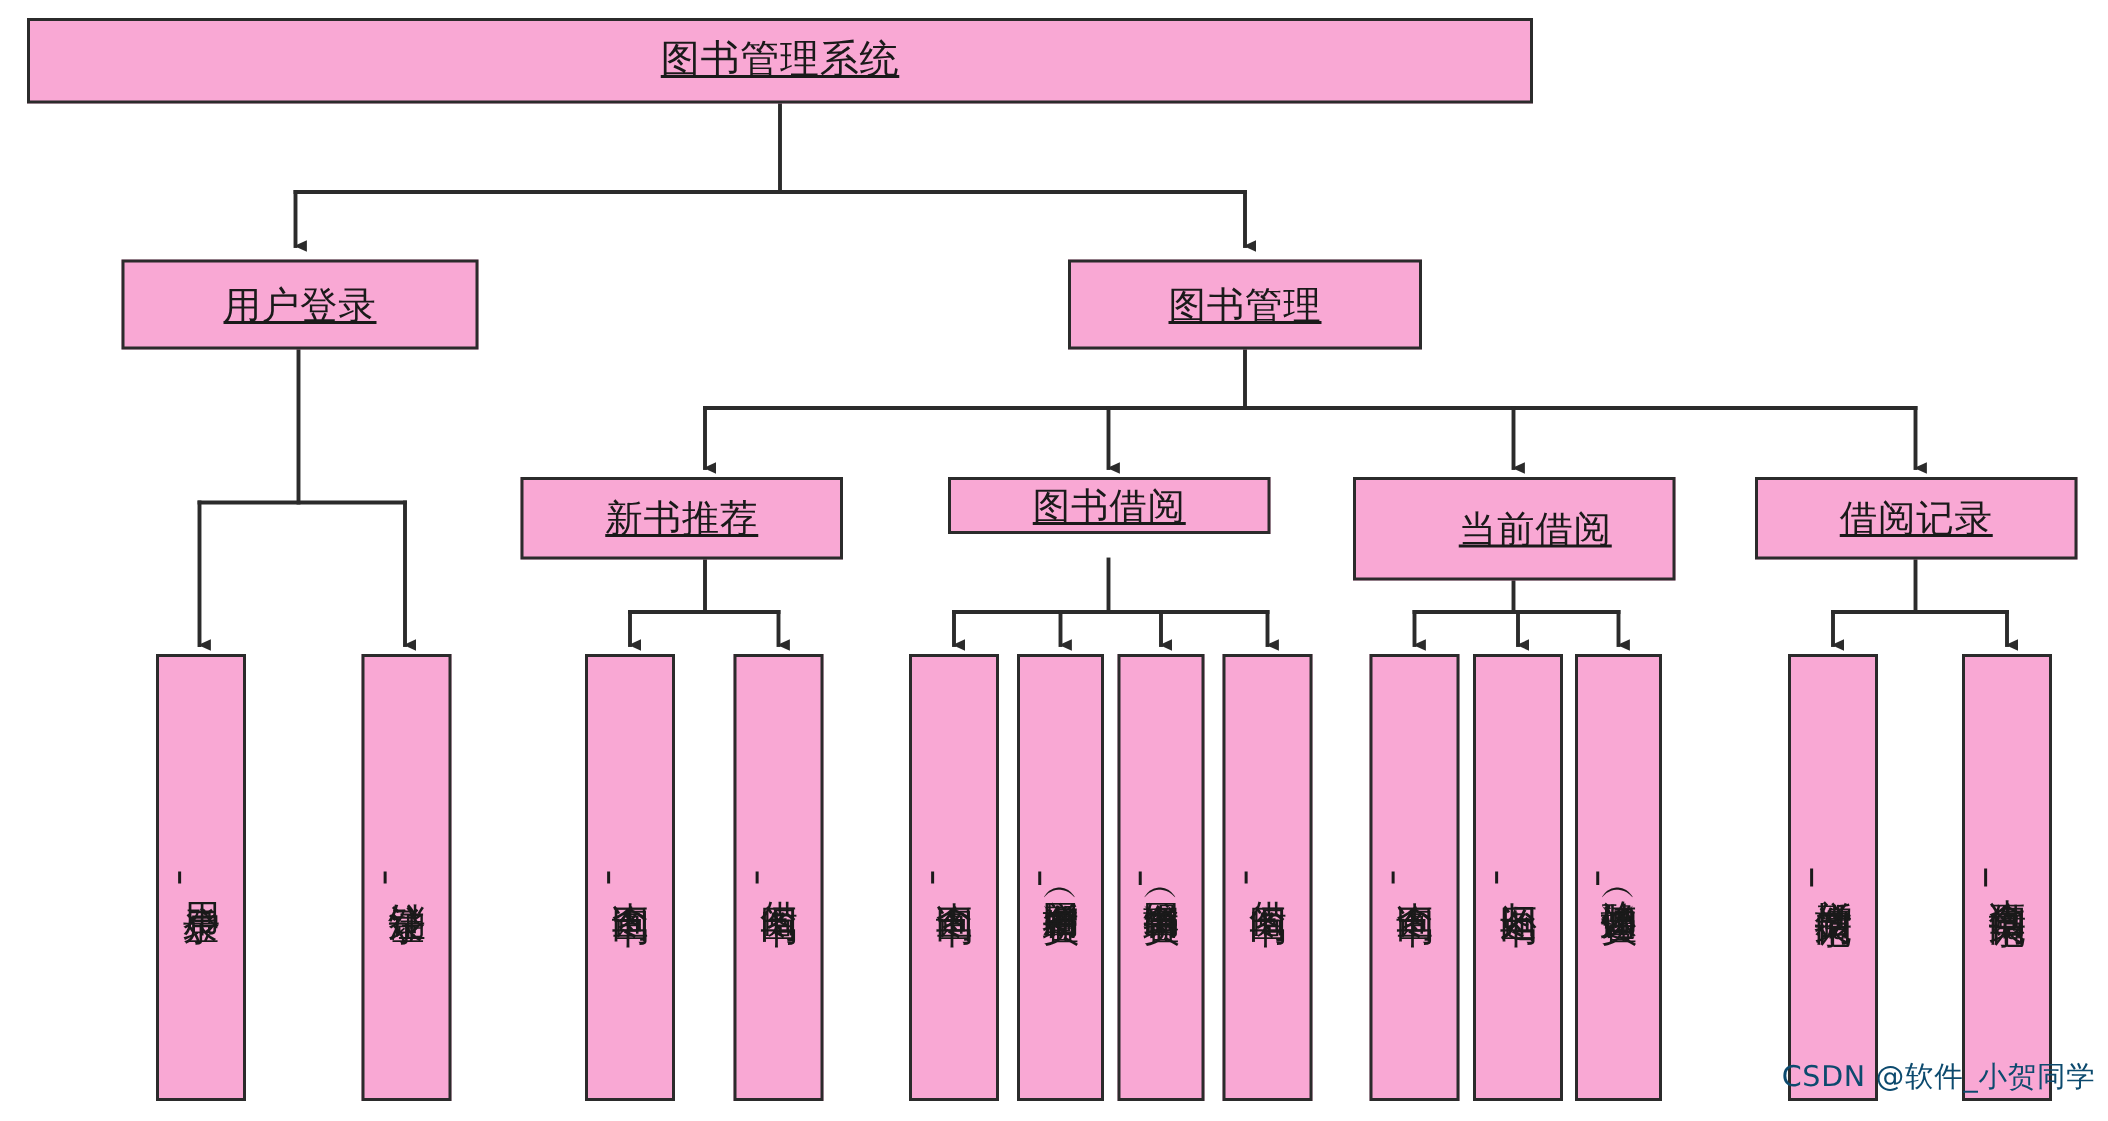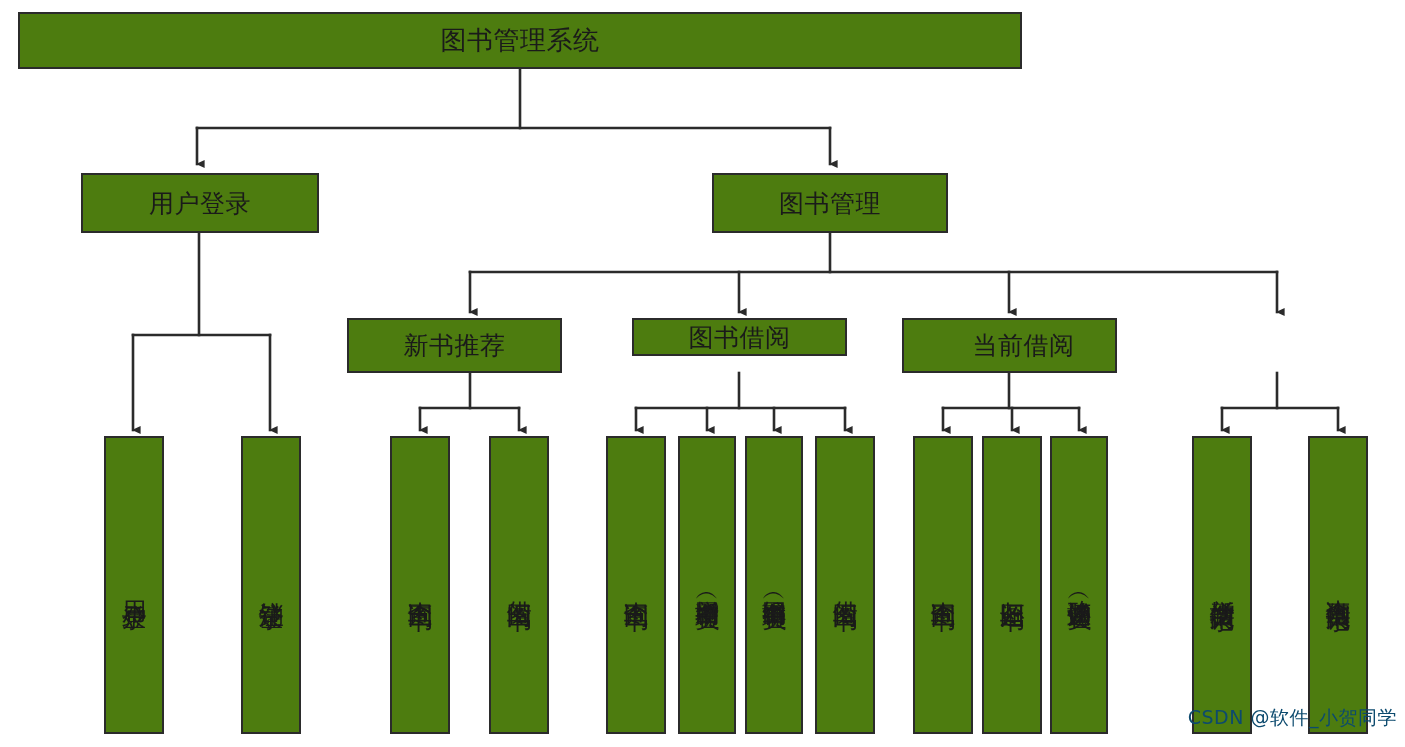--- a/index.html
+++ b/index.html
@@ -21,27 +21,28 @@
     position: absolute;
     left: 0;
     top: 0;
     width: 1405px;
     height: 747px;
     pointer-events: none;
   }
   .node {
     position: absolute;
     box-sizing: border-box;
-    background: #4d7c0f;
+    background: #f9a8d4;
     border: 2.5px solid #2b2b2b;
     display: flex;
     align-items: center;
     justify-content: center;
     color: #1a1a1a;
     z-index: 2;
+    text-decoration: underline;
   }
   .node-label {
     display: block;
     text-align: center;
     line-height: 1.16;
     letter-spacing: 0.5px;
     white-space: nowrap;
   }
   .node.horizontal .node-label {
     font-size: 25px;
@@ -141,22 +142,25 @@
   <div class="node horizontal" style="left:712px; top:173px; width:236px; height:60px;">
     <span class="node-label">图书管理</span>
   </div>
 
   <div class="node horizontal" style="left:347px; top:318px; width:215px; height:55px;">
     <span class="node-label">新书推荐</span>
   </div>
   <div class="node horizontal" style="left:632px; top:318px; width:215px; height:38px;">
     <span class="node-label">图书借阅</span>
   </div>
-  <div class="node horizontal" style="left:902px; top:318px; width:215px; height:55px;padding-left:28px;">
+  <div class="node horizontal" style="left:902px; top:318px; width:215px; height:69px;padding-left:28px;">
     <span class="node-label">当前借阅</span>
+  </div>
+  <div class="node horizontal" style="left:1170px; top:318px; width:215px; height:55px;">
+    <span class="node-label">借阅记录</span>
   </div>
 
   <div class="node vertical" style="left:104px; top:436px; width:60px; height:298px;">
     <span class="node-label">用户登录</span>
   </div>
   <div class="node vertical" style="left:241px; top:436px; width:60px; height:298px;">
     <span class="node-label">注销登录</span>
   </div>
 
   <div class="node vertical" style="left:390px; top:436px; width:60px; height:298px;">

